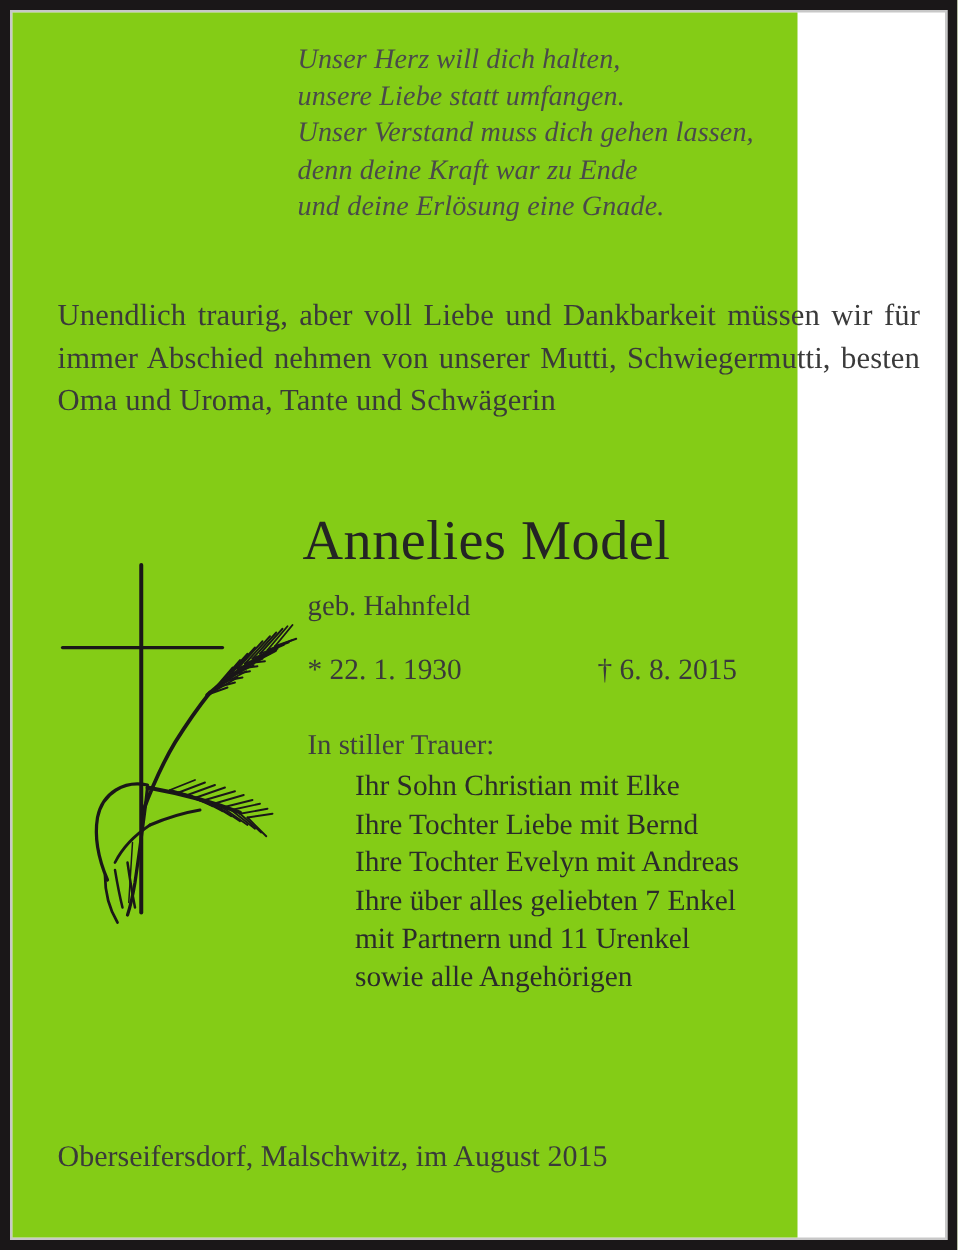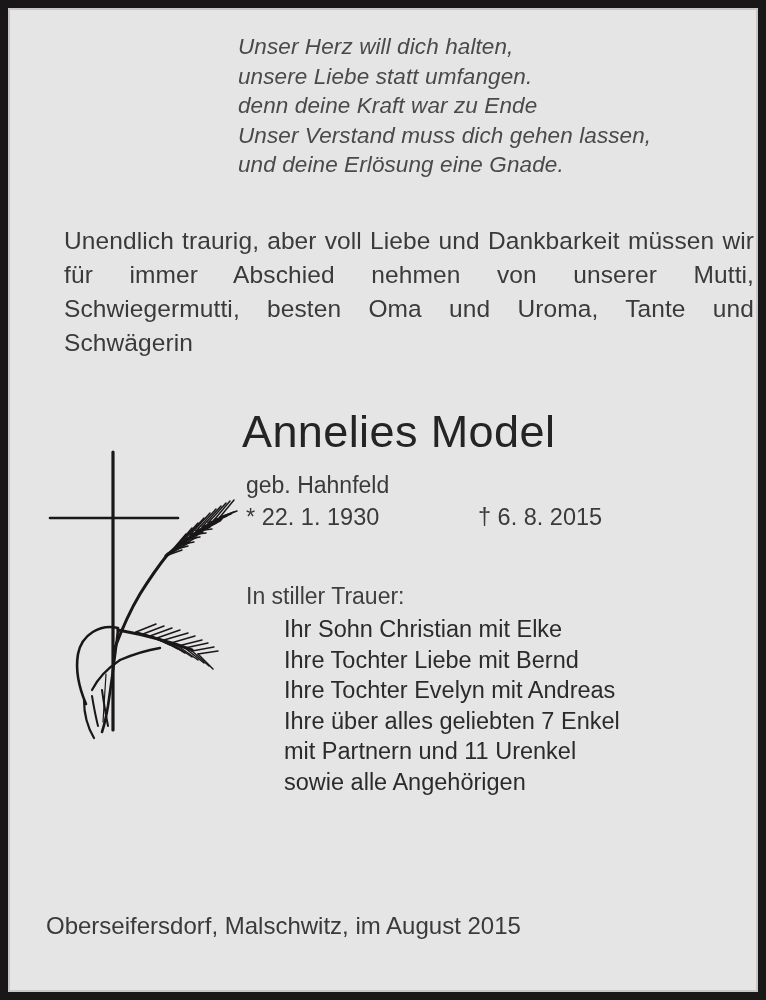--- a/index.html
+++ b/index.html
@@ -24,23 +24,24 @@
   
   .inner-rule {
     position: absolute;
     left: 0; top: 0; right: 0; bottom: 0;
     border: 2px solid #c8c8c8;
     pointer-events: none;
   }
   .sheet {
     position: absolute;
     left: 2px; top: 2px;
-    width: 746px;
+    width: 628px;
     height: 980px;
-    background: #e5e5e5;
+    background: #84cc16;
+    font-family: Liberation Serif, serif;
   }
 
   
   .poem {
     position: absolute;
     left: 228px;
     top: 22px;
     width: 480px;
     font-style: italic;
     font-weight: 300;
@@ -49,29 +50,28 @@
     color: #4a4a4a;
     letter-spacing: 0.1px;
     white-space: nowrap;
   }
   .poem div { white-space: nowrap; }
 
   
   .intro {
     position: absolute;
     left: 36px;
-    top: 214px;
+    top: 226px;
     width: 690px;
     font-size: 24.5px;
     line-height: 34px;
     color: #3a3a3a;
     text-align: justify;
     text-align-last: left;
     letter-spacing: 0.1px;
-    margin-left: 18px;
   }
 
   
   .name {
     position: absolute;
     left: 232px;
     top: 396px;
     width: 500px;
     font-size: 45px;
     line-height: 52px;
@@ -89,21 +89,21 @@
   }
   .dates {
     position: absolute;
     left: 236px;
     top: 492px;
     width: 460px;
     font-size: 23.5px;
     line-height: 30px;
     color: #3a3a3a;
   }
-  .dates .born { display: inline-block; width: 232px; }
+  .dates .born { display: inline-block; width: 232px; margin-top: 19px; }
   .dates .died { display: inline-block; }
 
   
   .mourn-head {
     position: absolute;
     left: 236px;
     top: 571px;
     font-size: 23px;
     line-height: 30px;
     font-weight: 300;
@@ -158,22 +158,22 @@
 <body>
 
 <div class="obituary">
   <div class="inner-rule"></div>
 
   <div class="sheet">
 
     <div class="poem">
       <div>Unser Herz will dich halten,</div>
       <div>unsere Liebe statt umfangen.</div>
+      <div>Unser Verstand muss dich gehen lassen,</div>
       <div>denn deine Kraft war zu Ende</div>
-      <div>Unser Verstand muss dich gehen lassen,</div>
       <div>und deine Erlösung eine Gnade.</div>
     </div>
 
     <div class="intro">Unendlich traurig, aber voll Liebe und Dankbarkeit müssen wir für immer Abschied nehmen von unserer Mutti, Schwiegermutti, besten Oma und Uroma, Tante und Schwägerin</div>
 
     <div class="emblem">
       <svg width="200" height="305" viewBox="0 0 200 305" xmlns="http://www.w3.org/2000/svg">
         <g stroke="#1a1718" fill="none" stroke-linecap="round">
 
           <line x1="73" y1="14" x2="73" y2="292" stroke-width="3.2"></line>

